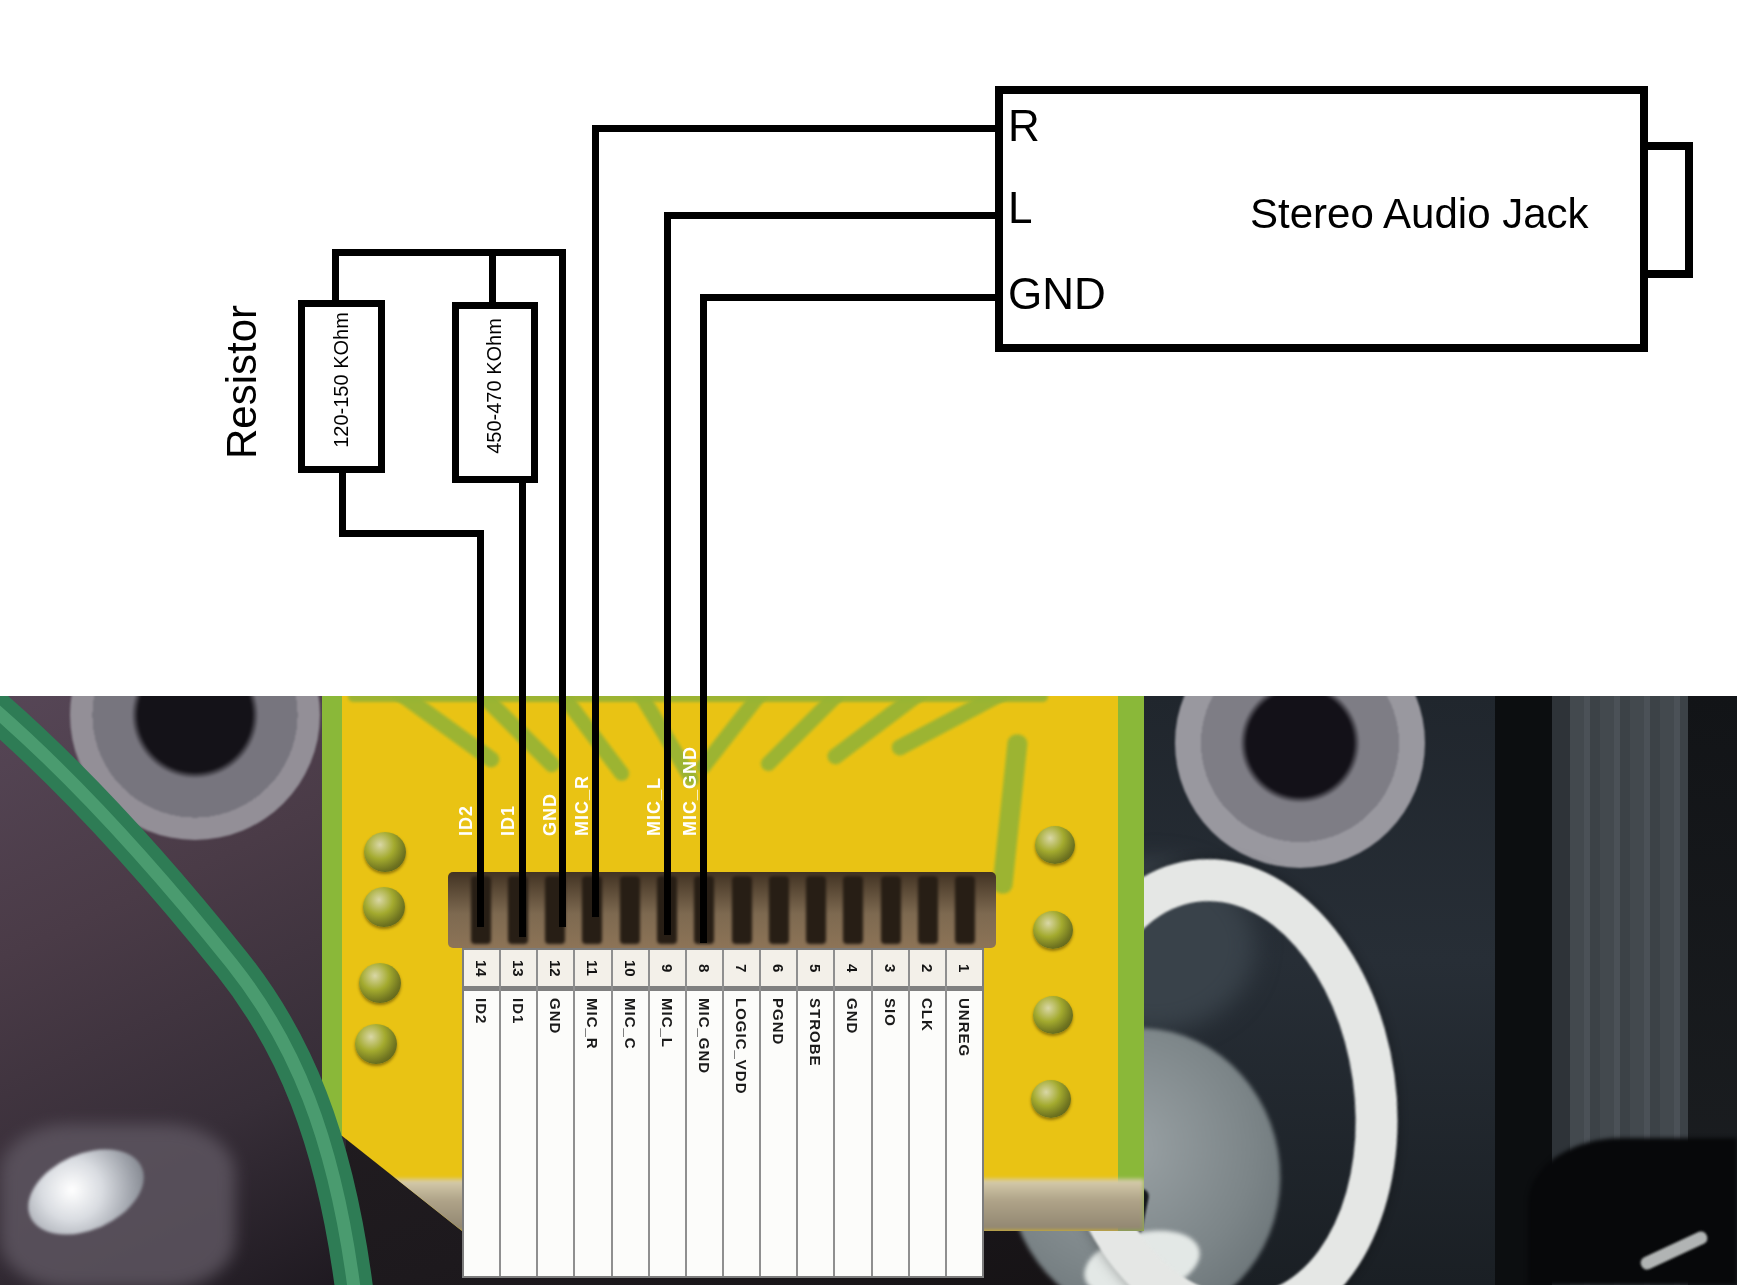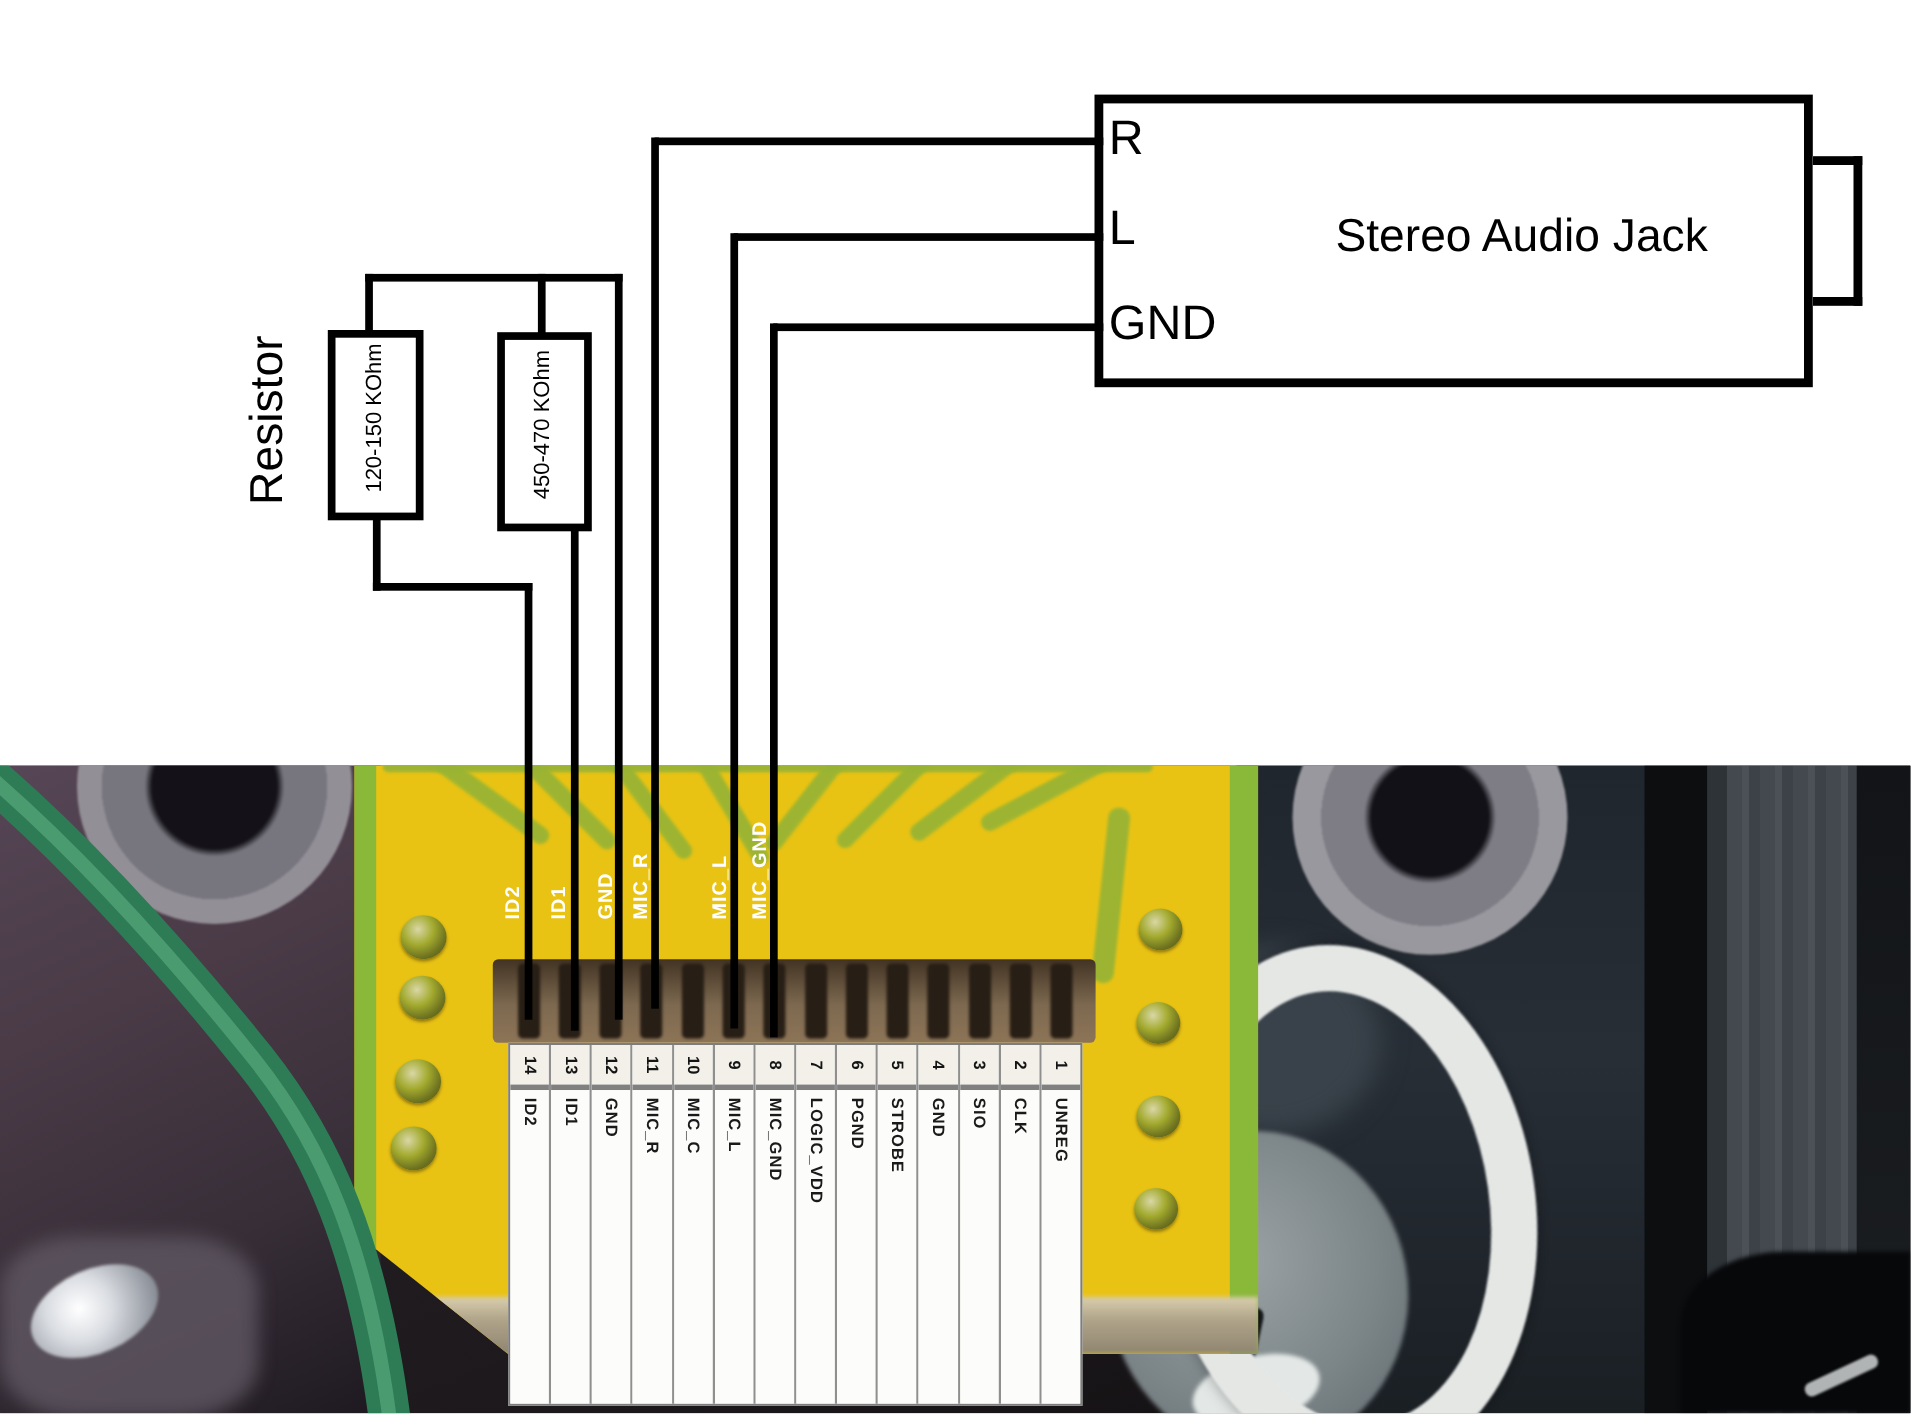--- a/index.html
+++ b/index.html
@@ -282,15 +282,15 @@
   <div class="box" style="left:452px;top:302px;width:72px;height:167px;"></div>
   <div class="vwrap" style="left:494px;top:386px;">
     <span class="vtext" style="font-size:20px;">450-470 KOhm</span>
   </div>
 
   <div class="box" style="left:995px;top:86px;width:637px;height:250px;border-width:8px;"></div>
   <div class="box" style="left:1648px;top:142px;width:37px;height:120px;border-width:8px;border-left:none;"></div>
   <span class="jacklabel" style="left:1008px;top:104px;">R</span>
   <span class="jacklabel" style="left:1008px;top:186px;">L</span>
   <span class="jacklabel" style="left:1008px;top:272px;">GND</span>
-  <span class="jacklabel" style="left:1214px;top:193px;font-size:42px;">Stereo Audio Jack</span>
+  <span class="jacklabel" style="left:1250px;top:193px;font-size:42px;">Stereo Audio Jack</span>
 
 </div>
 
 </body></html>

